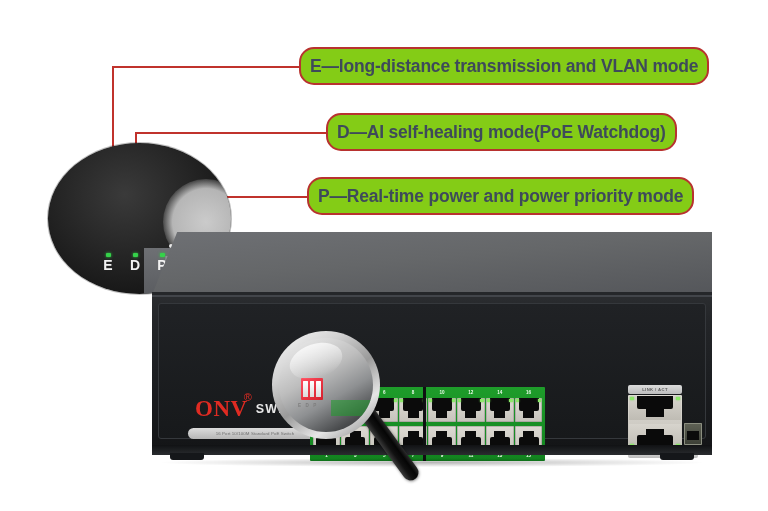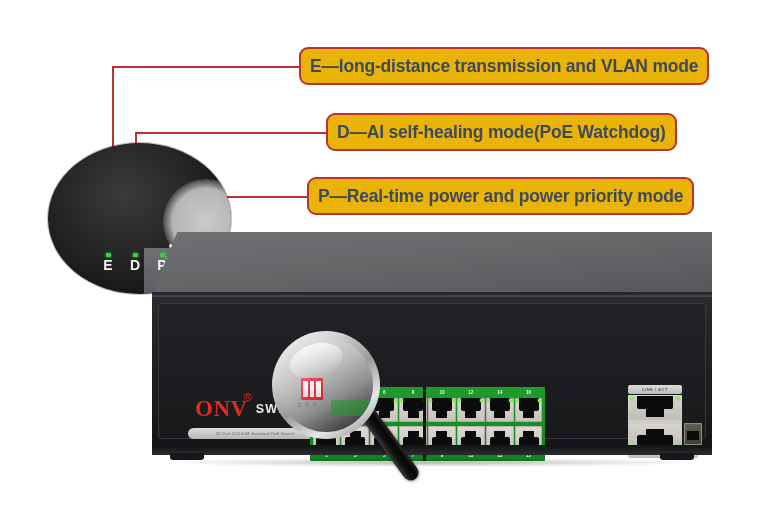--- a/index.html
+++ b/index.html
@@ -4,23 +4,23 @@
 <style>
   html,body{margin:0;padding:0;background:#ffffff;}
   body{width:768px;height:511px;position:relative;overflow:hidden;
        font-family:"Liberation Sans","DejaVu Sans",sans-serif;}
 
   .stage{position:absolute;left:0;top:0;width:768px;height:511px;background:#fff;}
 
   
   .callout{
     position:absolute;
-    background:#eab308;
+    background:#84cc16;
     border:2px solid #b8322f;
-    border-radius:9px;
+    border-radius:15px;
     color:#3e4a5a;
     font-size:17.5px;
     font-weight:600;
     letter-spacing:-0.2px;
     white-space:nowrap;
     display:flex;align-items:center;
     padding:0 9px;
     box-sizing:border-box;
   }
   #callout-e{left:299px;top:47px;height:38px;}

